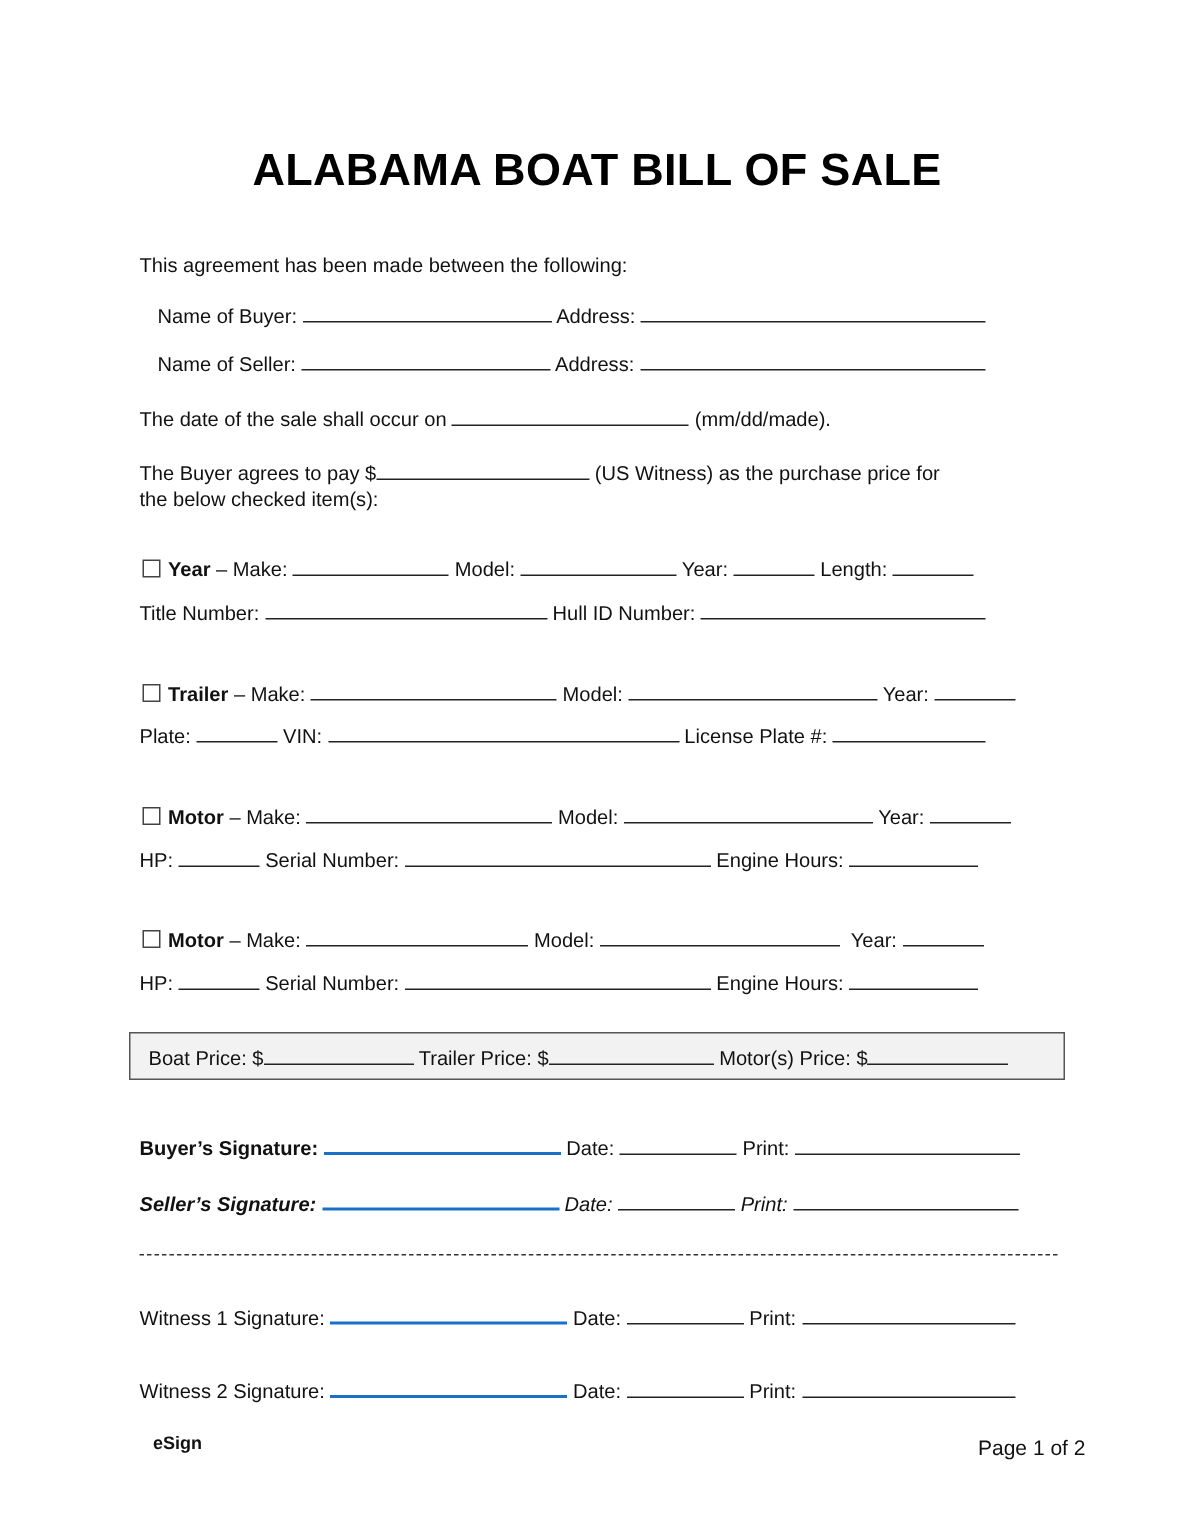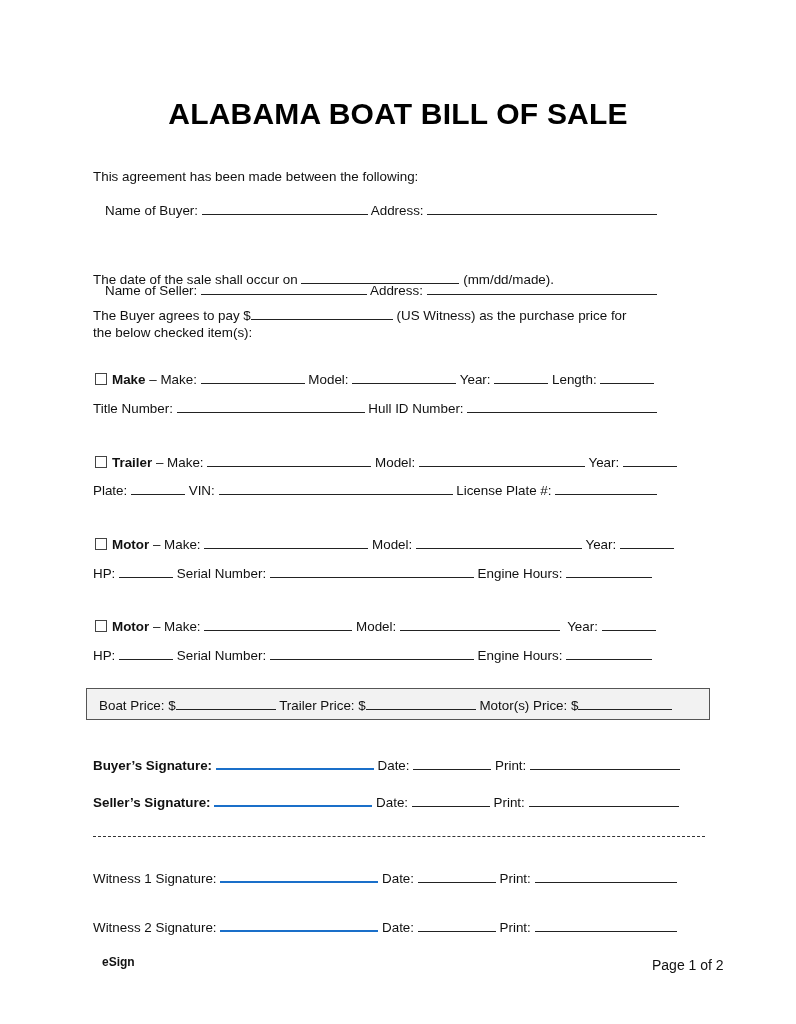--- a/index.html
+++ b/index.html
@@ -22,41 +22,41 @@
 <div class="abs title">ALABAMA BOAT BILL OF SALE</div>
 
 <div class="abs" style="left:93px;top:169px;">This agreement has been made between the following:</div>
 
 <div class="abs" style="left:105px;top:202px;">
   <span>Name of Buyer:</span>
   <span class="line" style="width:166px"></span>
   <span>Address:</span>
   <span class="line" style="width:230px"></span>
 </div>
-<div class="abs" style="left:105px;top:234px;margin-top:48px;">
+<div class="abs" style="left:105px;top:234px;">
   <span>Name of Seller:</span>
   <span class="line" style="width:166px"></span>
   <span>Address:</span>
   <span class="line" style="width:230px"></span>
 </div>
 
 <div class="abs" style="left:93px;top:271px;">
   <span>The date of the sale shall occur on</span>
   <span class="line" style="width:158px"></span>
   <span>(mm/dd/made).</span>
 </div>
 
 <div class="abs" style="left:93px;top:307px;">
   <span>The Buyer agrees to pay $</span><span class="line" style="width:142px"></span>
   <span>(US Witness) as the purchase price for</span>
 </div>
 <div class="abs" style="left:93px;top:325px;">the below checked item(s):</div>
 
 <div class="abs" style="left:95px;top:371px;">
-  <span class="chk"></span><span class="b">Make</span>
+  <span class="chk"></span><span class="b">Year</span>
   <span>– Make:</span>
   <span class="line" style="width:104px"></span>
   <span>Model:</span>
   <span class="line" style="width:104px"></span>
   <span>Year:</span>
   <span class="line" style="width:54px"></span>
   <span>Length:</span>
   <span class="line" style="width:54px"></span>
 </div>
 <div class="abs" style="left:93px;top:400px;">
@@ -128,21 +128,21 @@
 </div>
 
 <div class="abs" style="left:93px;top:756px;">
   <span class="b">Buyer’s Signature:</span>
   <span class="line blue" style="width:158px"></span>
   <span>Date:</span>
   <span class="line" style="width:78px"></span>
   <span>Print:</span>
   <span class="line" style="width:150px"></span>
 </div>
-<div class="abs" style="left:93px;top:793px;">
+<div class="abs" style="left:93px;top:793px;font-style:italic;">
   <span class="b">Seller’s Signature:</span>
   <span class="line blue" style="width:158px"></span>
   <span>Date:</span>
   <span class="line" style="width:78px"></span>
   <span>Print:</span>
   <span class="line" style="width:150px"></span>
 </div>
 
 <div class="dash"></div>
 

